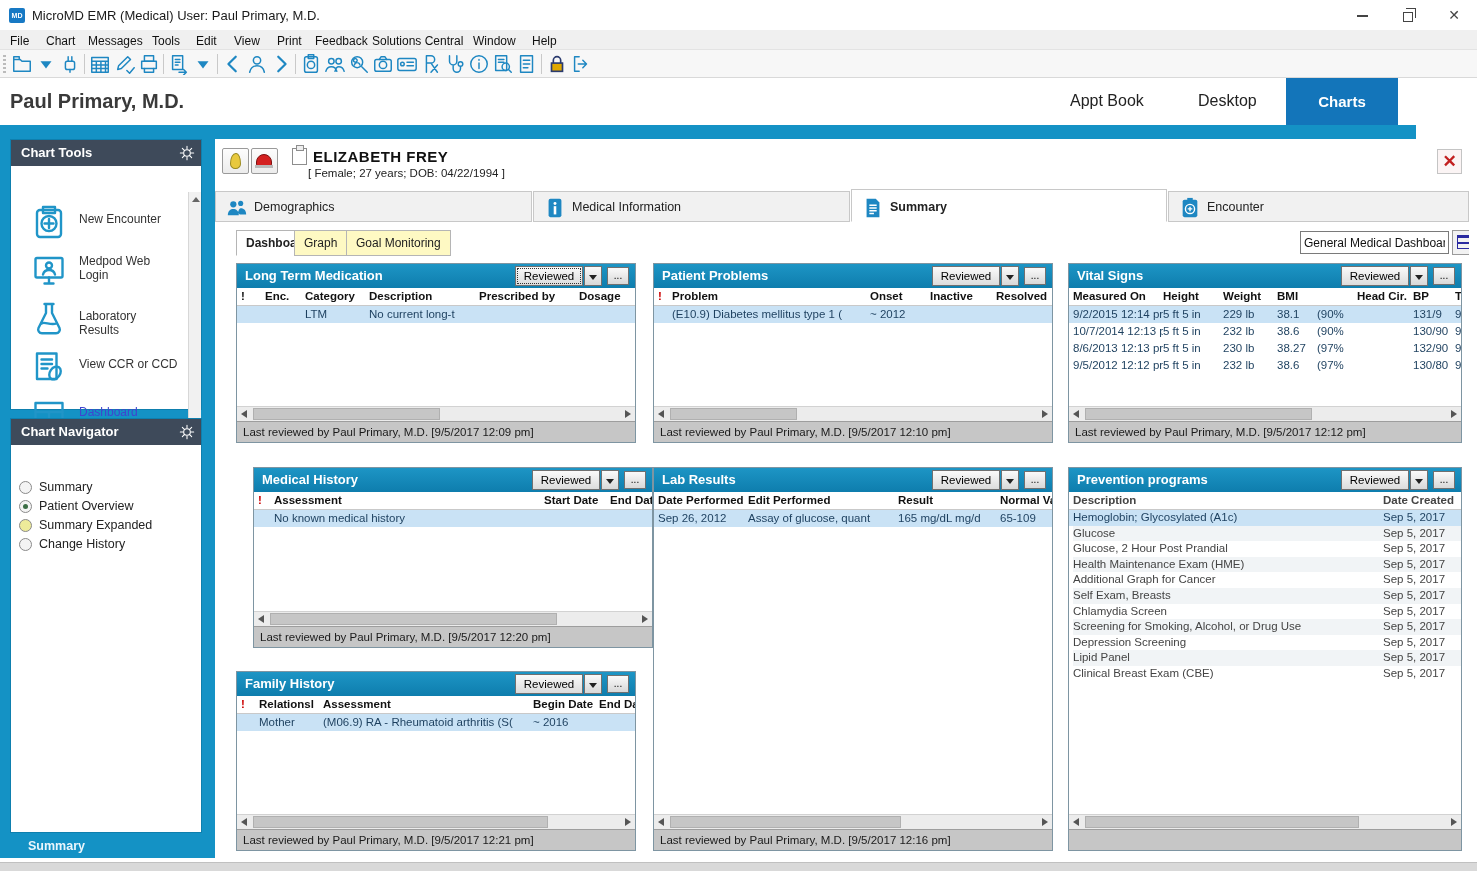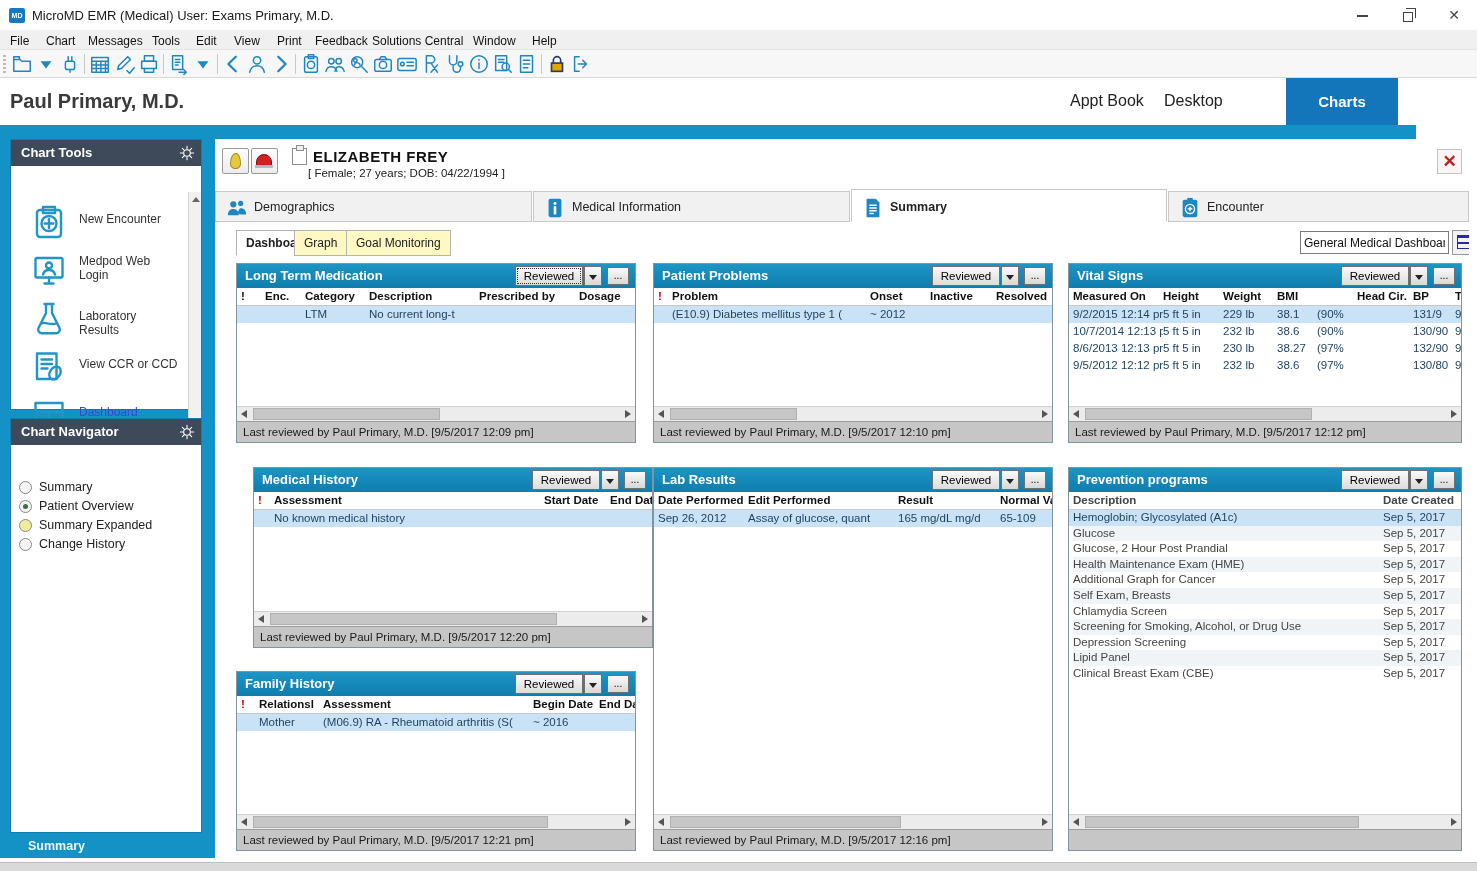--- a/index.html
+++ b/index.html
@@ -30,21 +30,21 @@
   .tgrip { position:absolute; left:3px; top:5px; width:3px; height:18px;
     background:repeating-linear-gradient(#bbb 0 2px, transparent 2px 4px); }
   .tbi { position:absolute; top:2px; width:24px; height:24px; display:inline-block; }
   .tbi svg { width:22px; height:22px; margin:1px; }
   .tsep { position:absolute; top:4px; width:1px; height:20px; background:#c9c9c9; }
 
   
   .providerbar { position:absolute; left:0; top:78px; width:1477px; height:47px; background:#fff; }
   .provname { position:absolute; left:10px; top:12px; font-size:20px; font-weight:bold; color:#3a3a3a; }
   .ptab { position:absolute; top:14px; font-size:16px; color:#222; }
-  .ptab.appt { left:1070px; } .ptab.desk { left:1164px; }
+  .ptab.appt { left:1070px; } .ptab.desk { left:1198px; }
   .ptab.charts { left:1286px; top:0; width:112px; height:47px; background:#1375ba; color:#fff;
     font-weight:bold; text-align:center; line-height:47px; font-size:15px; }
 
   
   .main { position:absolute; left:0; top:125px; width:1416px; height:735px; background:#1492c5; }
 
   
   .sb-panel { position:absolute; left:10px; width:192px; background:#fff; border:1px solid #0e7fae; }
   .sb-head { height:26px; background:#3e4a5a; color:#fff; font-size:13px; font-weight:bold;
     line-height:26px; padding-left:10px; position:relative; }
@@ -155,21 +155,21 @@
   svg.bluefill { fill:#1e87c2; stroke:none; }
   svg.white { stroke:#fff; fill:none; stroke-width:1.6; stroke-linecap:round; }
 </style>
 </head>
 <body>
 
 <div class="app">
 
   <div class="titlebar">
     <div class="applogo">MD</div>
-    <div class="apptitle">MicroMD EMR (Medical)  User: Exams Primary, M.D.</div>
+    <div class="apptitle">MicroMD EMR (Medical)  User: Paul Primary, M.D.</div>
     <div class="wbtn min"><span class="minbar"></span></div>
     <div class="wbtn res"><span class="resbox"></span></div>
     <div class="wbtn cls"><span>✕</span></div>
   </div>
 
   <div class="menubar">
     <span class="menuitem" style="left:6px">File</span>
     <span class="menuitem" style="left:42px">Chart</span>
     <span class="menuitem" style="left:84px">Messages</span>
     <span class="menuitem" style="left:148px">Tools</span>

